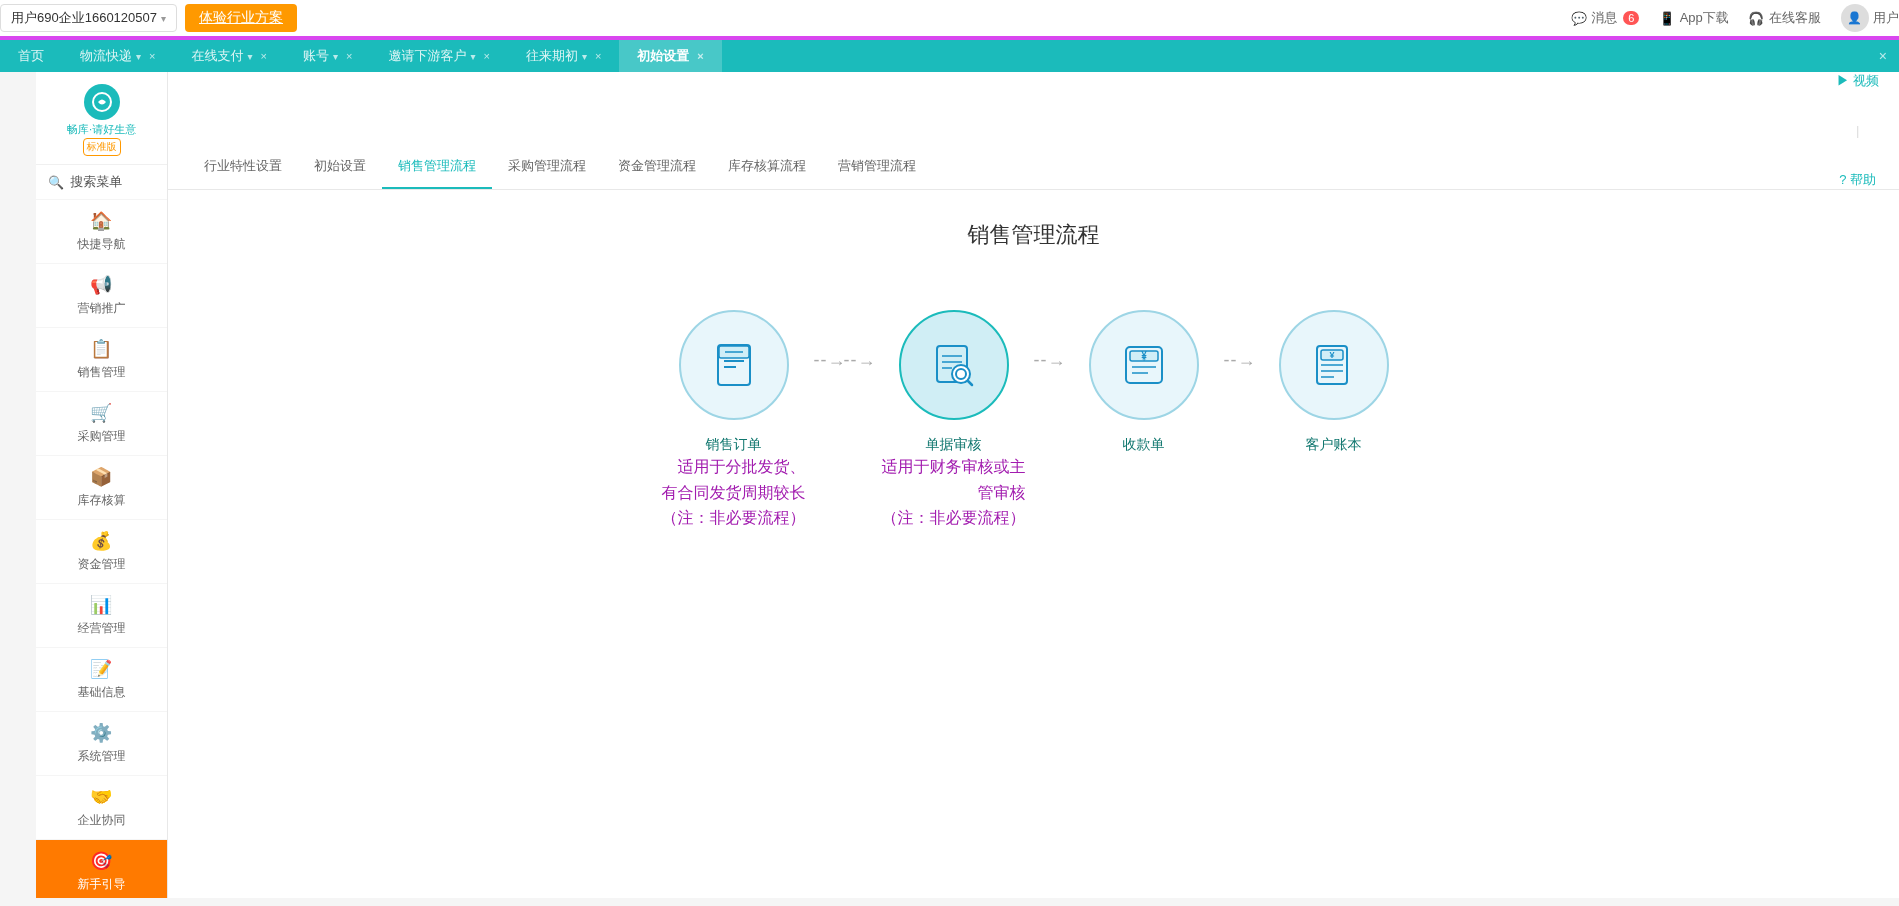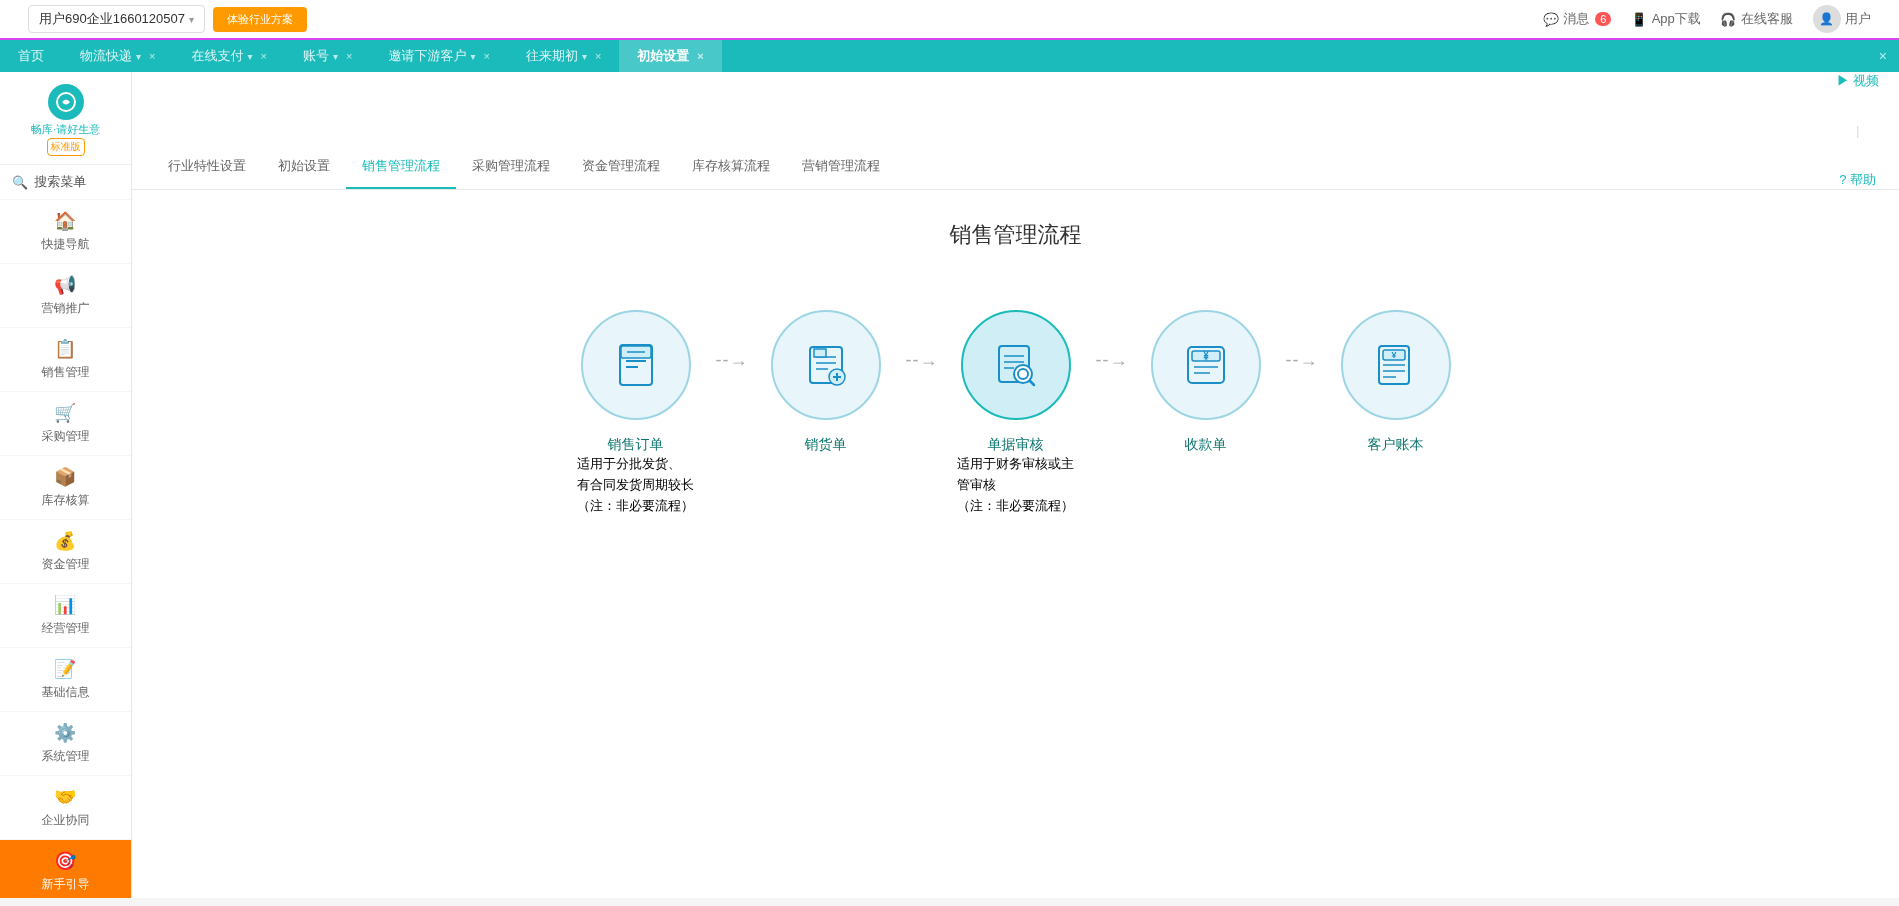--- a/index.html
+++ b/index.html
@@ -5,36 +5,36 @@
     * { box-sizing: border-box; margin: 0; padding: 0; }
     body { font-family: 'Microsoft YaHei', Arial, sans-serif; font-size: 14px; color: #333; background: #f5f5f5; height: 906px; overflow: hidden; }
 
     
     .top-bar {
       height: 40px;
       background: #fff;
       display: flex;
       align-items: center;
       justify-content: space-between;
-      padding: 0 28px;
-      border-bottom: 2px solid #d946ef;
+      padding: 0 0;
+      border-bottom: 4px solid #d946ef;
       position: relative;
       z-index: 100;
     }
     .top-bar-left { display: flex; align-items: center; gap: 8px; }
     .user-select {
       display: flex; align-items: center; gap: 4px;
       border: 1px solid #ddd; border-radius: 4px;
       padding: 4px 10px; cursor: pointer; font-size: 13px; color: #333;
       background: #fff;
     }
     .user-select .chevron { color: #999; font-size: 10px; }
     .trial-btn {
       background: #f90; color: #fff; border: none; border-radius: 4px;
-      padding: 5px 14px; cursor: pointer; font-size: 11px;
+      padding: 5px 14px; cursor: pointer; font-size: 14px; text-decoration: underline;
     }
     .top-bar-right { display: flex; align-items: center; gap: 20px; font-size: 13px; color: #666; }
     .top-bar-right .icon-item { display: flex; align-items: center; gap: 4px; cursor: pointer; }
     .badge { background: #f55; color: #fff; border-radius: 10px; font-size: 11px; padding: 1px 5px; margin-left: 2px; }
     .avatar { width: 28px; height: 28px; border-radius: 50%; background: #ddd; display: flex; align-items: center; justify-content: center; font-size: 12px; color: #999; }
 
     
     .nav-tabs {
       height: 32px;
       background: #1bbbbb;
@@ -56,20 +56,21 @@
     .main-layout { display: flex; height: calc(906px - 80px); }
 
     
     .sidebar {
       width: 132px;
       background: #fff;
       border-right: 1px solid #e8e8e8;
       display: flex;
       flex-direction: column;
       overflow-y: auto;
+      margin-left: 36px;
     }
     .sidebar-logo {
       padding: 12px 10px 8px;
       display: flex; flex-direction: column; align-items: center;
       border-bottom: 1px solid #f0f0f0;
     }
     .logo-circle { width: 36px; height: 36px; background: #1bbbbb; border-radius: 50%; display: flex; align-items: center; justify-content: center; }
     .logo-text { font-size: 11px; color: #1bbbbb; margin-top: 2px; text-align: center; line-height: 1.3; }
     .logo-badge { font-size: 10px; color: #f90; border: 1px solid #f90; border-radius: 4px; padding: 1px 3px; margin-top: 2px; }
 
@@ -137,21 +138,21 @@
       background: #e8f6fb;
       display: flex; align-items: center; justify-content: center;
       margin-bottom: 16px;
     }
     .flow-circle-active {
       border: 2px solid #1bbbbb;
       background: #d0eef5;
     }
     .flow-circle svg { width: 52px; height: 52px; }
     .flow-label { font-size: 14px; color: #0f766e; text-align: center; }
-    .flow-desc { font-size: 13px; color: #000000; text-align: left; line-height: 1.6; }
+    .flow-desc { font-size: 16px; color: #a21caf; text-align: right; line-height: 1.6; }
 
     .flow-arrow {
       display: flex; align-items: center; padding-top: 40px;
       color: #aaa; font-size: 18px; letter-spacing: -2px;
     }
   </style>
 </head>
 <body>
 
 <div class="top-bar">
@@ -337,36 +338,20 @@
               <rect x="11" y="7" width="30" height="12" rx="2" fill="#d0eef7" stroke="#1a8fc7" stroke-width="1.5"></rect>
               <line x1="17" y1="13" x2="35" y2="13" stroke="#1a8fc7" stroke-width="1.5"></line>
             </svg>
           </div>
           <div class="flow-label">销售订单</div>
           <div class="flow-desc">适用于分批发货、<br>有合同发货周期较长<br>（注：非必要流程）</div>
         </div>
 
         <div class="flow-arrow">- - →</div>
 
-        <div class="flow-step">
-          <div class="flow-circle">
-            <svg viewBox="0 0 52 52" fill="none" xmlns="http://www.w3.org/2000/svg">
-              <rect x="10" y="8" width="32" height="36" rx="3" stroke="#1a8fc7" stroke-width="2" fill="none"></rect>
-              <line x1="16" y1="18" x2="36" y2="18" stroke="#1a8fc7" stroke-width="1.5"></line>
-              <line x1="16" y1="24" x2="36" y2="24" stroke="#1a8fc7" stroke-width="1.5"></line>
-              <line x1="16" y1="30" x2="28" y2="30" stroke="#1a8fc7" stroke-width="1.5"></line>
-              <path d="M14 10 L26 10 L26 18 L14 18 Z" fill="#d0eef7" stroke="#1a8fc7" stroke-width="1.5"></path>
-              <circle cx="37" cy="38" r="8" fill="#d0eef7" stroke="#1a8fc7" stroke-width="1.5"></circle>
-              <line x1="37" y1="34" x2="37" y2="42" stroke="#1a8fc7" stroke-width="2"></line>
-              <line x1="33" y1="38" x2="41" y2="38" stroke="#1a8fc7" stroke-width="2"></line>
-            </svg>
-          </div>
-          <div class="flow-label">销货单</div>
-          <div class="flow-desc"></div>
-        </div>
 
         <div class="flow-arrow">- - →</div>
 
         <div class="flow-step">
           <div class="flow-circle flow-circle-active">
             <svg viewBox="0 0 52 52" fill="none" xmlns="http://www.w3.org/2000/svg">
               <rect x="9" y="7" width="30" height="36" rx="3" stroke="#1a8fc7" stroke-width="2" fill="none"></rect>
               <line x1="14" y1="17" x2="34" y2="17" stroke="#1a8fc7" stroke-width="1.5"></line>
               <line x1="14" y1="23" x2="34" y2="23" stroke="#1a8fc7" stroke-width="1.5"></line>
               <line x1="14" y1="29" x2="24" y2="29" stroke="#1a8fc7" stroke-width="1.5"></line>

